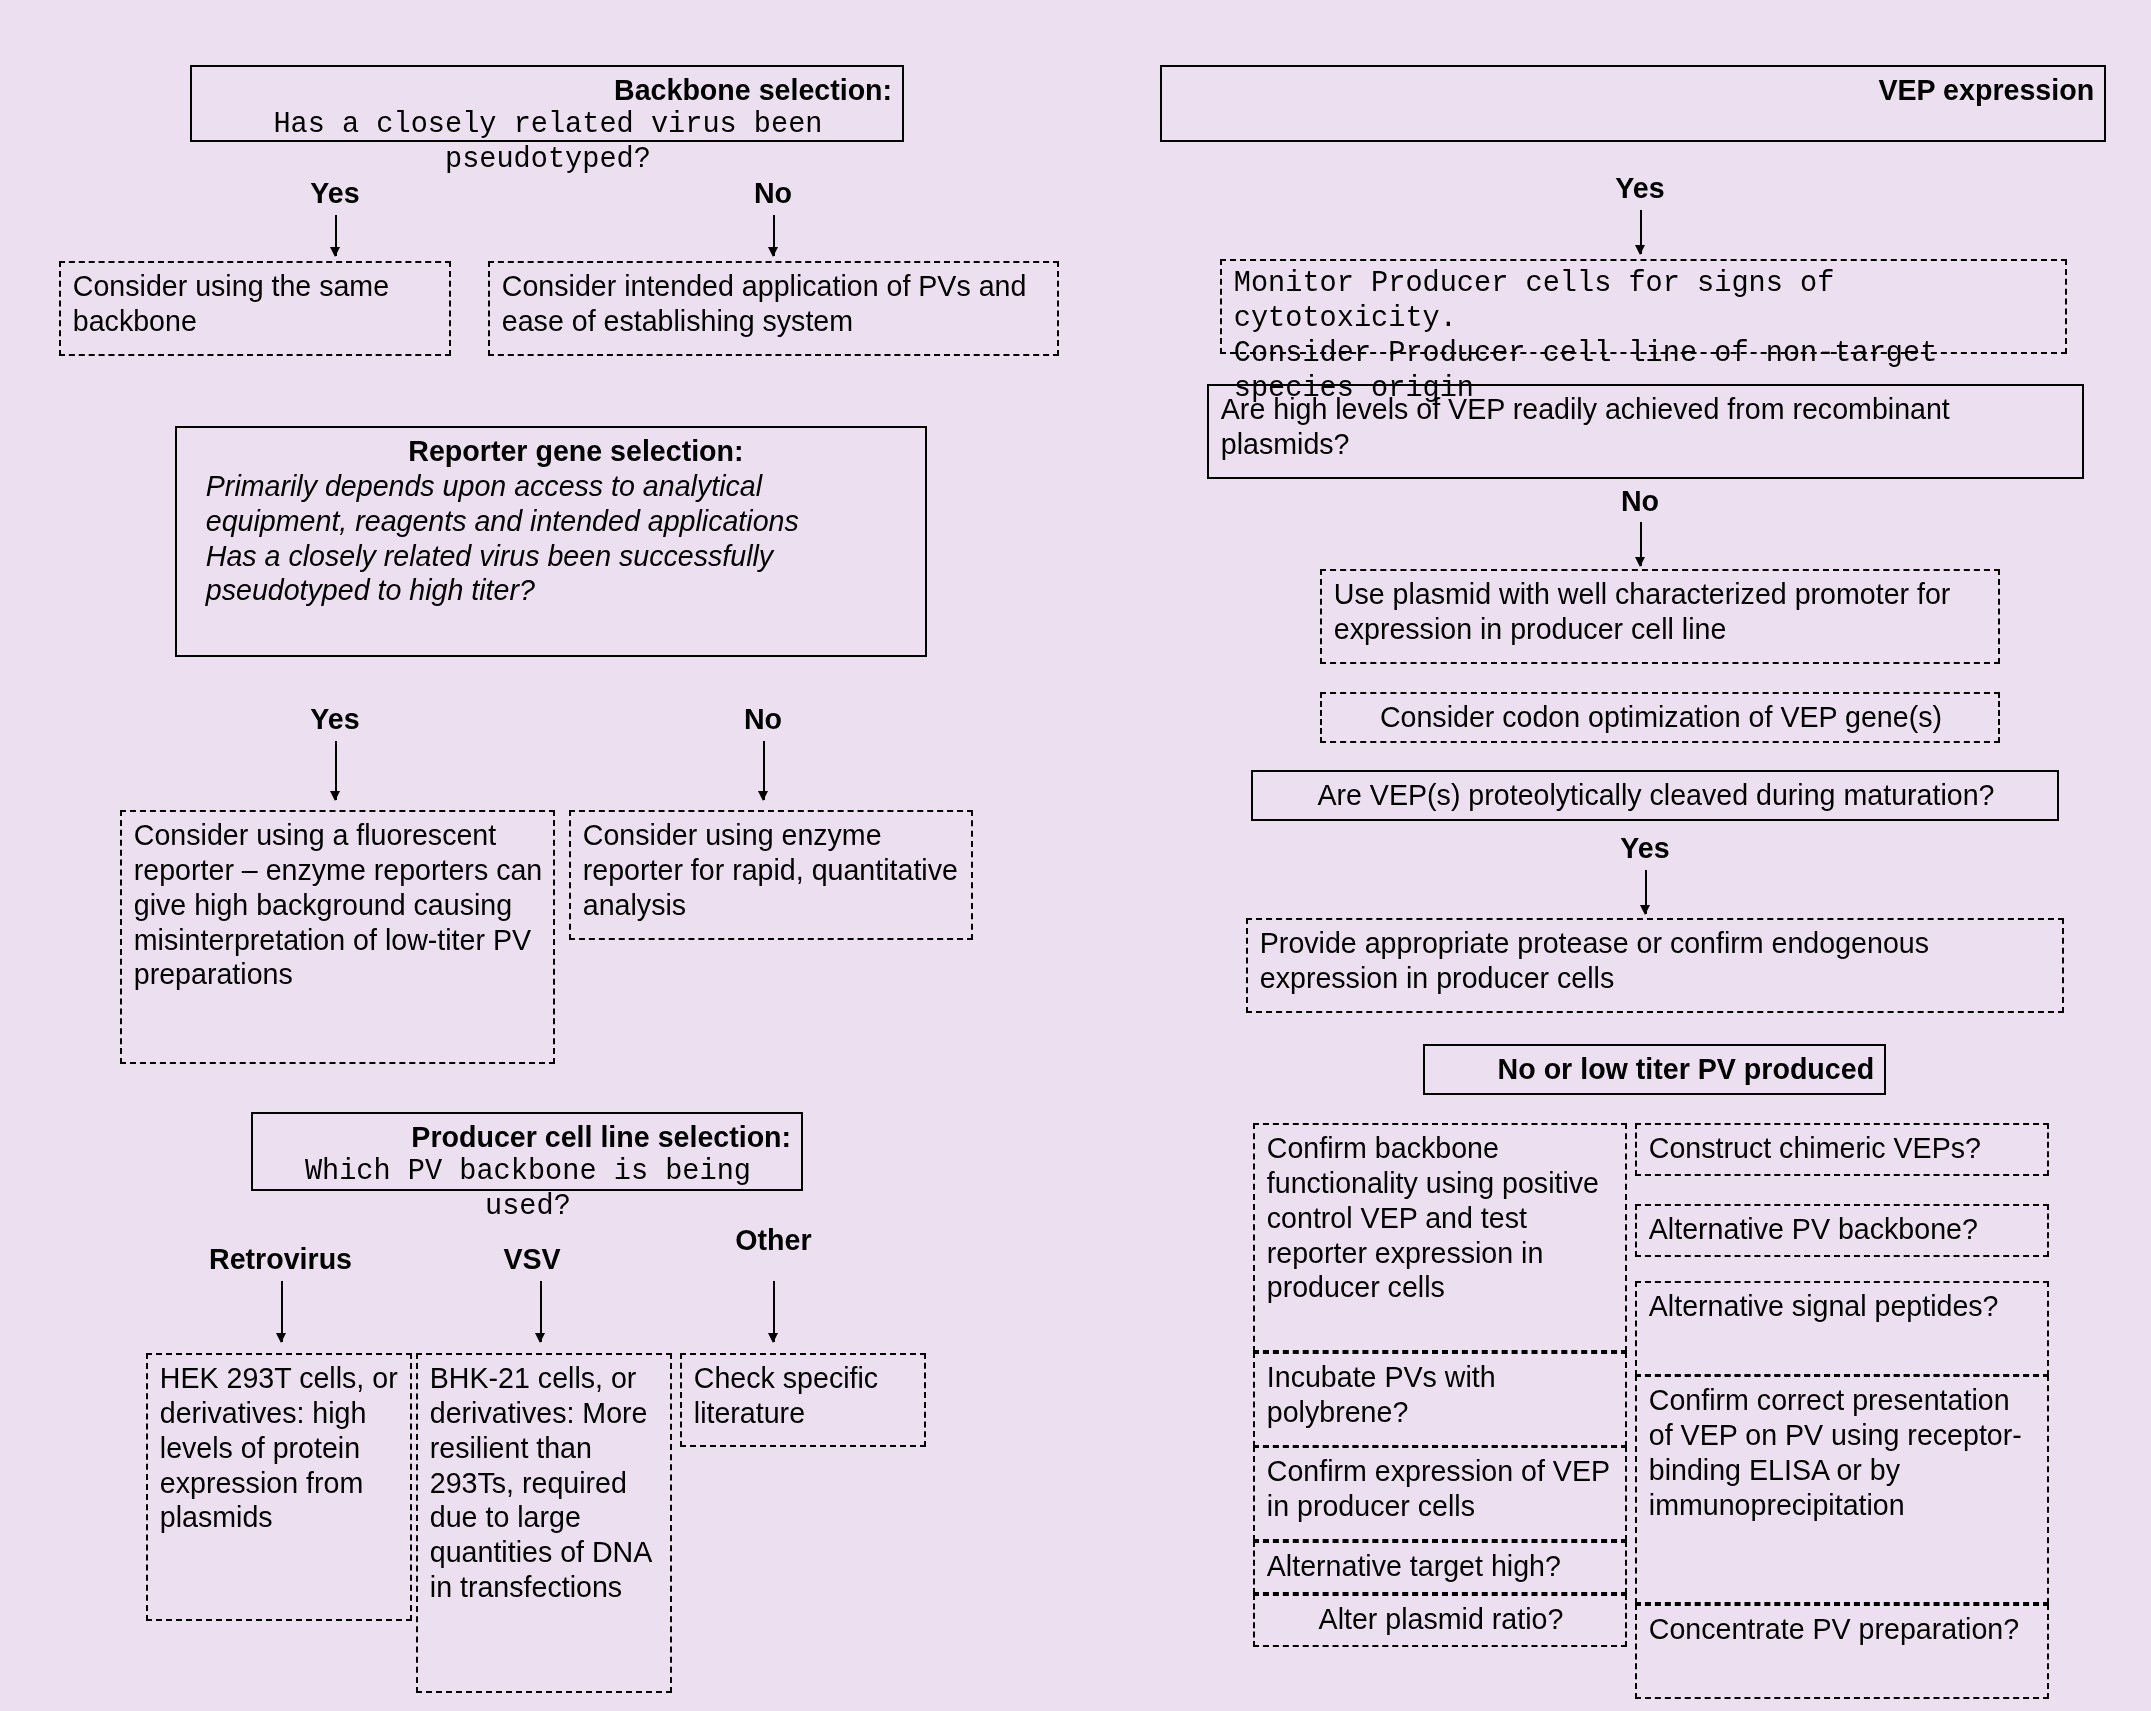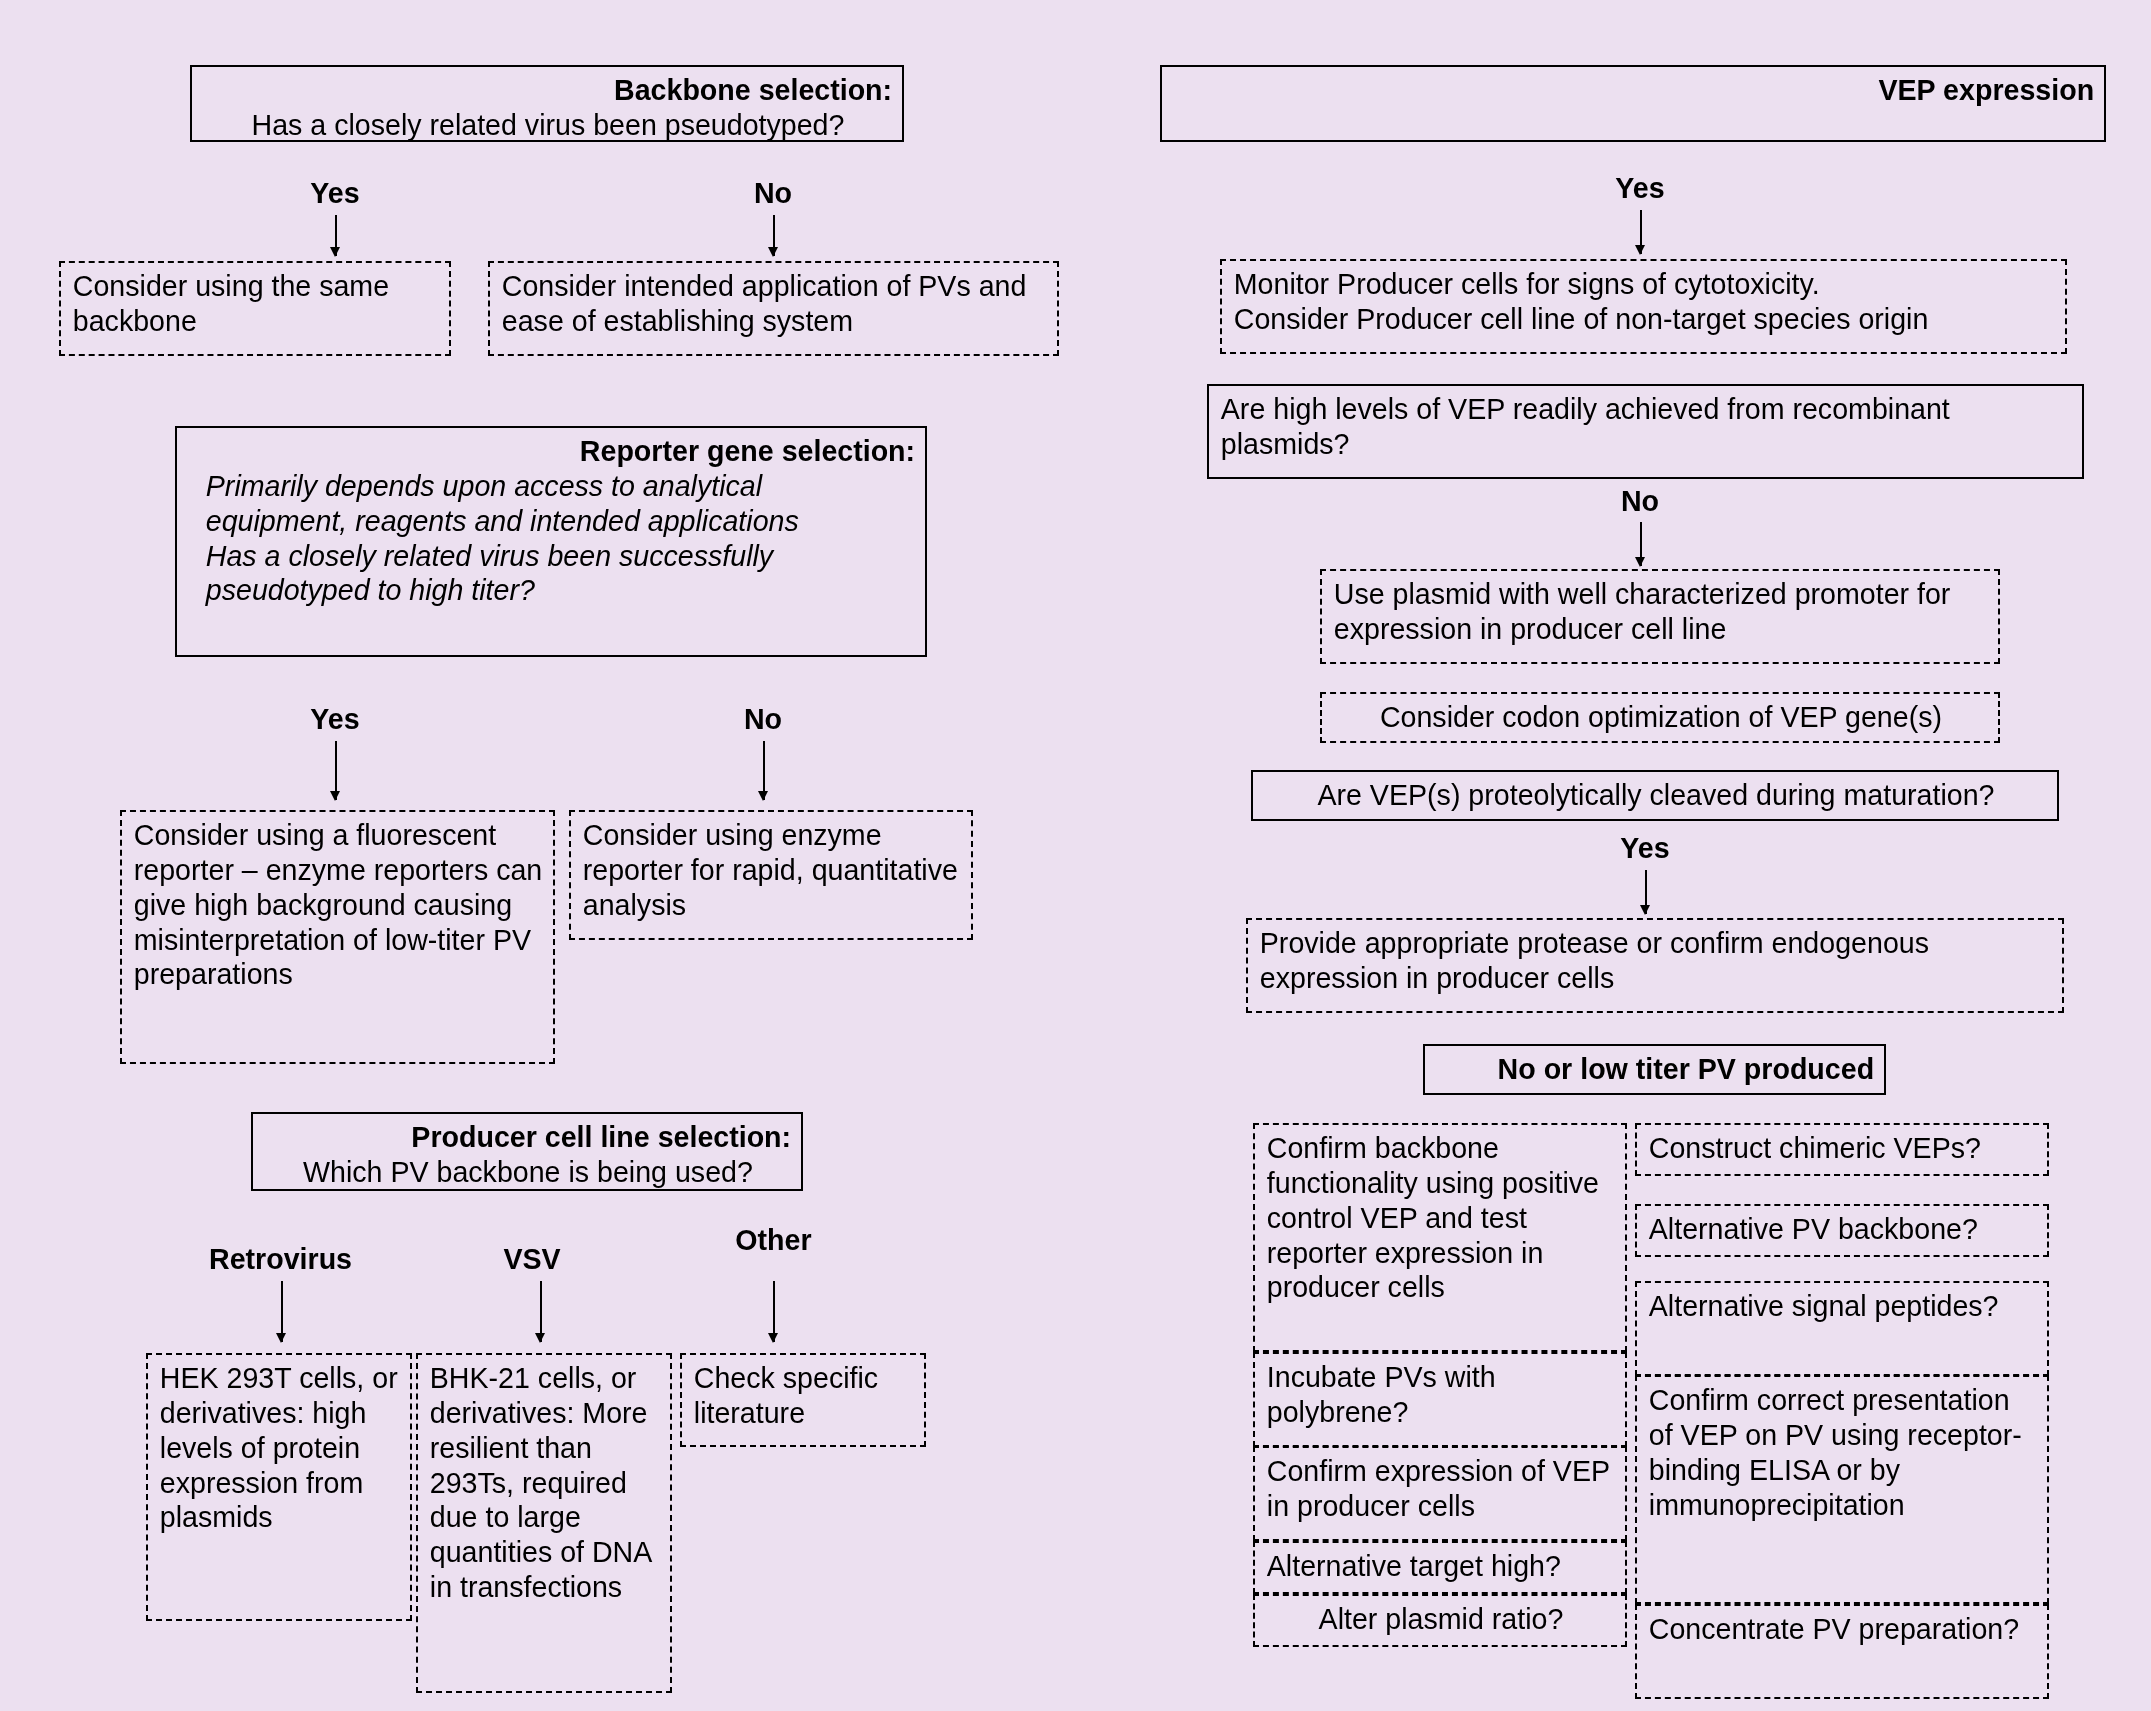--- a/index.html
+++ b/index.html
@@ -51,20 +51,21 @@
     text-align: right;
     display: block;
   }
   .box .it {
     font-style: italic;
     display: block;
     margin-left: 17px;
   }
   .box .ln {
     display: block;
+    font-family: Liberation Mono, monospace;
   }
   .box.center {
     text-align: center;
   }
   .lbl {
     position: absolute;
     font-size: 28.6px;
     font-weight: bold;
     text-align: center;
   }
@@ -100,21 +101,21 @@
   <div class="lbl" style="left:719px; top:177px; width:108px;">No</div>
 
   <div class="arrow" style="left:335px; top:215px; height:41px;"></div>
   <div class="arrow" style="left:773px; top:215px; height:41px;"></div>
 
   <div class="box dashed" style="left:59px; top:261px; width:392px; height:95px;">Consider using the same backbone</div>
 
   <div class="box dashed" style="left:488px; top:261px; width:571px; height:95px;">Consider intended application of PVs and ease of establishing system</div>
 
   <div class="box solid" style="left:175px; top:426px; width:752px; height:231px;">
-    <span class="hd" style="text-align:right;margin-left:48px;">Reporter gene selection:</span>
+    <span class="hd" style="text-align:center;margin-left:48px;">Reporter gene selection:</span>
     <span class="it">Primarily depends upon access to analytical</span>
     <span class="it">equipment, reagents  and intended applications</span>
     <span class="it">Has a closely related virus been successfully</span>
     <span class="it">pseudotyped to high titer?</span>
   </div>
 
   <div class="lbl" style="left:281px; top:703px; width:108px;">Yes</div>
   <div class="lbl" style="left:709px; top:703px; width:108px;">No</div>
 
   <div class="arrow" style="left:335px; top:741px; height:59px;"></div>

